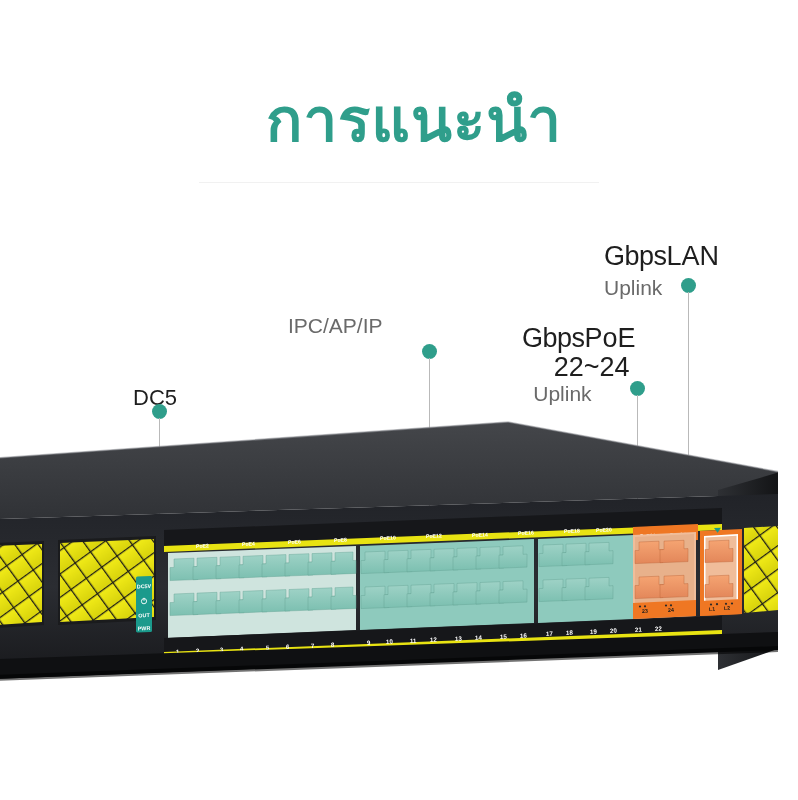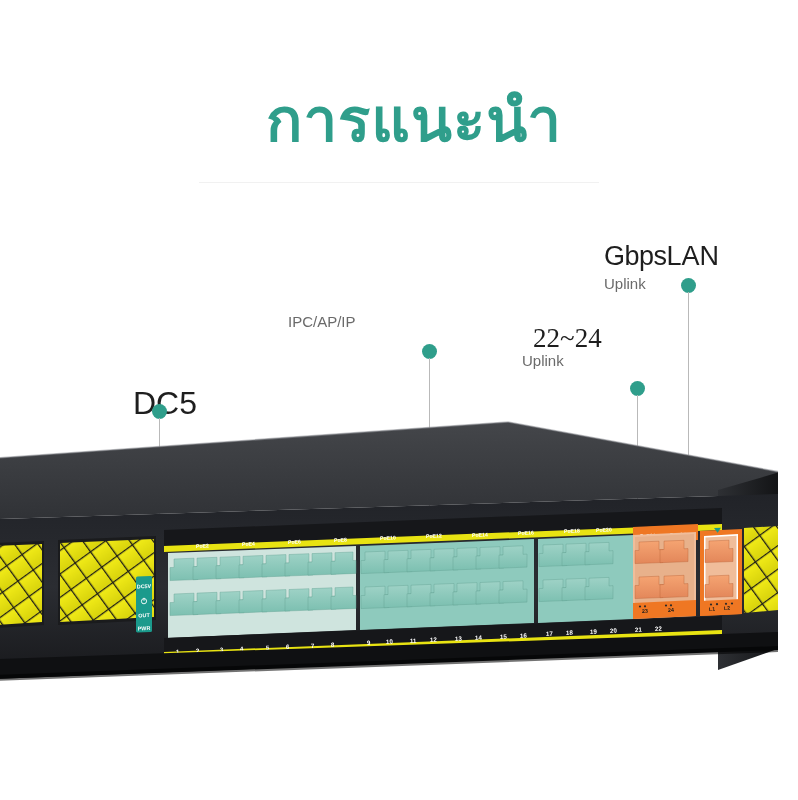--- a/index.html
+++ b/index.html
@@ -41,52 +41,52 @@
   .callout { position: absolute; margin-top: 14px; }
   .callout .big {
     font-size: 27px;
     color: #1e1e1e;
     white-space: nowrap;
     line-height: 1.08;
     font-weight: 400;
   }
   .callout .big .unit { letter-spacing: -0.5px; }
   .callout .sub {
-    font-size: 15px;
+    font-size: 21px;
     color: #6a6a6a;
     white-space: nowrap;
     line-height: 1.1;
   }
 
   .dot {
     position: absolute;
     width: 15px; height: 15px;
     border-radius: 50%;
     background: #2f9e8b;
   }
   .lead {
     position: absolute;
     width: 1px;
     background: #b9b9b9;
   }
 
   
   #co-dc5          { left: 133px; top: 372px; }
-  #co-dc5 .big     { font-size: 32px; }
+  #co-dc5 .big     { font-size: 22px; }
   #dot-dc5         { left: 152px; top: 404px; }
   #lead-dc5        { left: 159px; top: 418px; height: 165px; }
 
   #co-mbps         { left: 288px; top: 300px; text-align: right; }
   #dot-mbps        { left: 422px; top: 344px; }
   #lead-mbps       { left: 429px; top: 358px; height: 166px; }
 
   #co-gpoe         { left: 522px; top: 310px; text-align: right; }
   #co-gpoe .big    { display: block; }
   #co-gpoe .r1     { text-align: left; }
-  #co-gpoe .r2     { text-align: right; padding-right: 6px; font-family: Liberation Serif, serif; }
+  #co-gpoe .r2     { text-align: right; padding-right: 6px; }
   #dot-gpoe        { left: 630px; top: 381px; }
   #lead-gpoe       { left: 637px; top: 395px; height: 110px; }
 
   #co-lan          { left: 604px; top: 228px; }
   #co-lan .r1      { display:block; }
   #co-lan .r2      { display:block; text-align:center; padding-left: 56px; }
   #co-lan .sub     { position:absolute; left: 0px; top: 34px; }
   #dot-lan         { left: 681px; top: 278px; }
   #lead-lan        { left: 688px; top: 292px; height: 217px; }
 
@@ -118,20 +118,21 @@
   <div class="dot" id="dot-dc5"></div>
   <div class="lead" id="lead-dc5"></div>
 
   <div class="callout" id="co-mbps">
     <div class="sub">IPC/AP/IP</div>
   </div>
   <div class="dot" id="dot-mbps"></div>
   <div class="lead" id="lead-mbps"></div>
 
   <div class="callout" id="co-gpoe">
+    <div class="big r1"><span class="unit">Gbps</span><span>PoE</span></div>
     <div class="big r2">22~24</div>
     <div class="sub" style="padding-right:44px;">Uplink</div>
   </div>
   <div class="dot" id="dot-gpoe"></div>
   <div class="lead" id="lead-gpoe"></div>
 
   <div class="callout" id="co-lan">
     <div class="big r1"><span class="unit">Gbps</span><span>LAN</span></div>
     <div class="sub">Uplink</div>
   </div>

